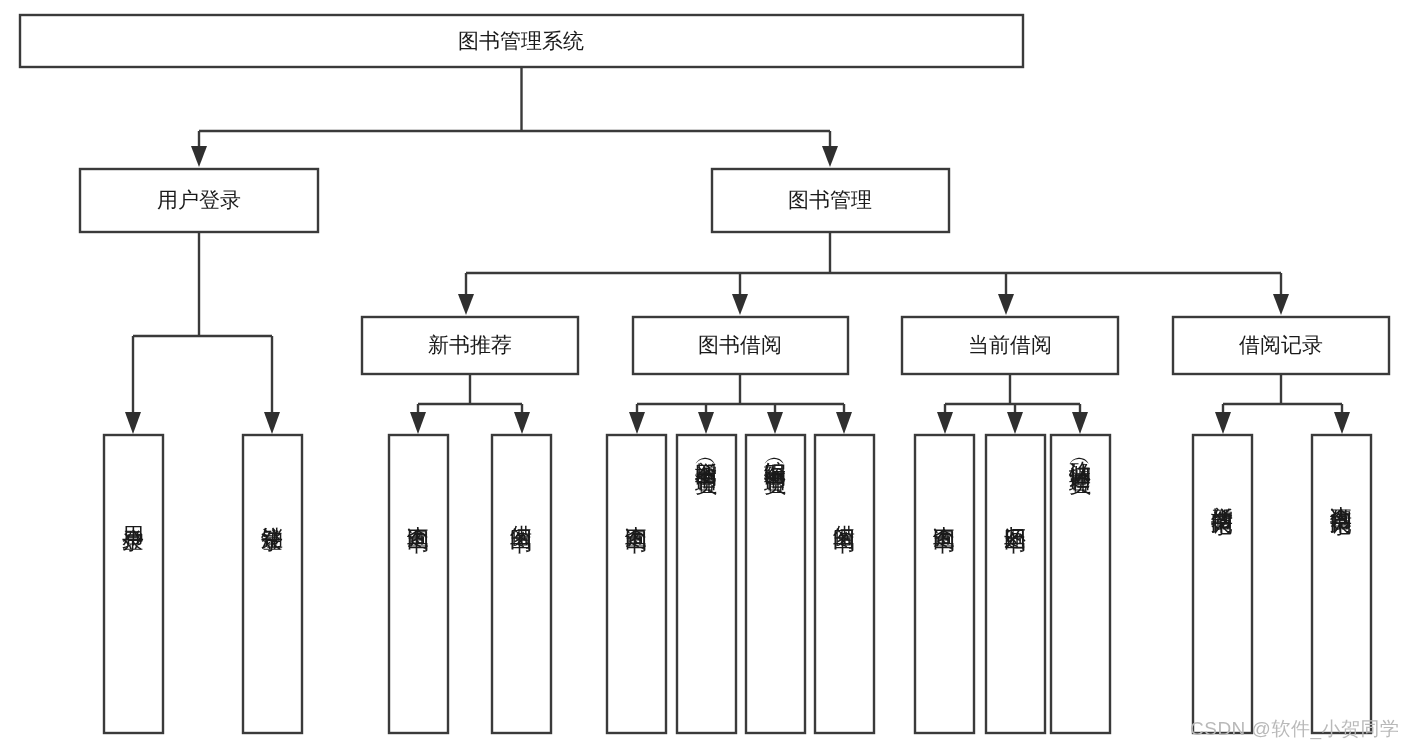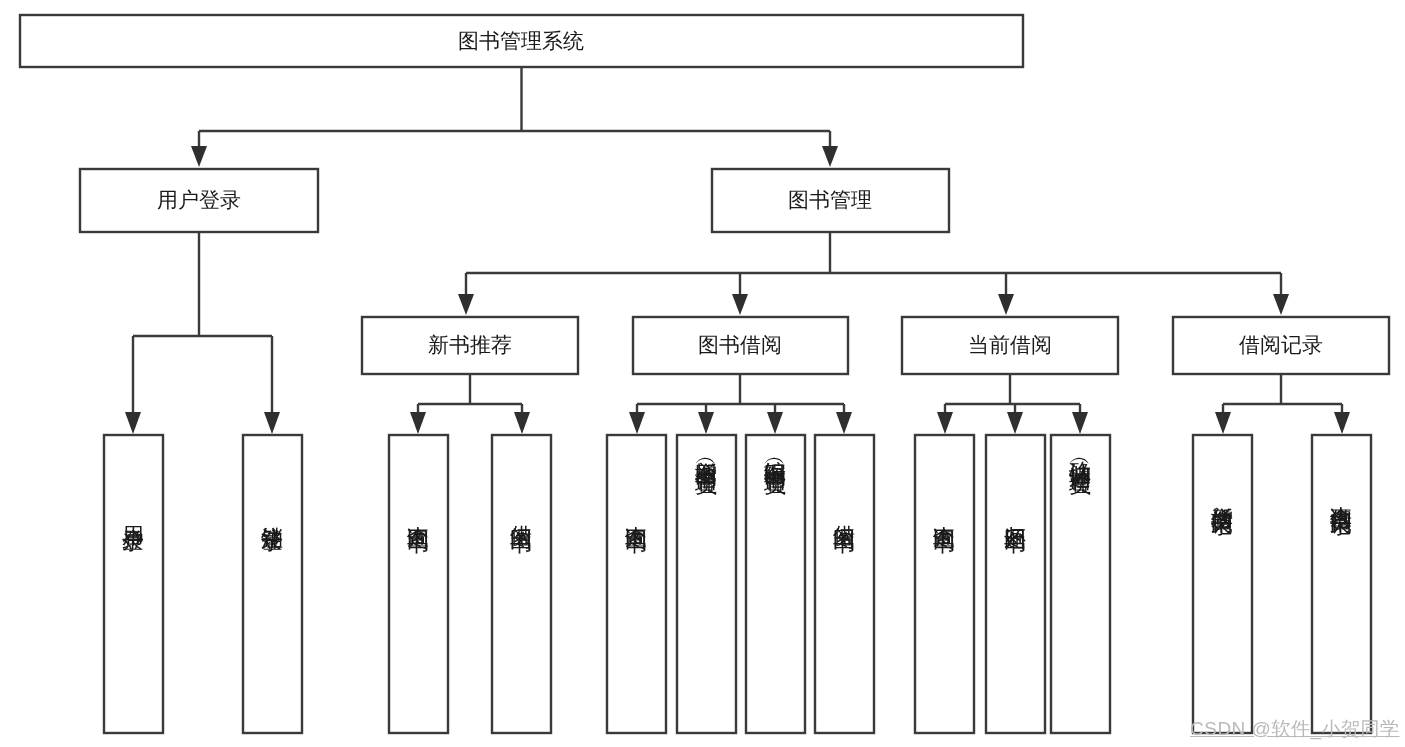--- a/index.html
+++ b/index.html
@@ -237,15 +237,15 @@
     <span class="leaf-label">确认归还（管理员）</span>
   </div>
 
   <div class="leaf-label-wrap" style="left:1193px; top:488px; width:59px; height:245px;">
     <span class="leaf-label">新增借阅记录</span>
   </div>
   <div class="leaf-label-wrap" style="left:1312px; top:488px; width:59px; height:245px;">
     <span class="leaf-label">查询借阅记录</span>
   </div>
 
-  <div class="watermark" style="left:1190px; top:716px;text-decoration:underline;">CSDN @软件_小贺同学</div>
+  <div class="watermark" style="left:1190px; top:716px;">CSDN @软件_小贺同学</div>
 
 </div>
 
 </body></html>

